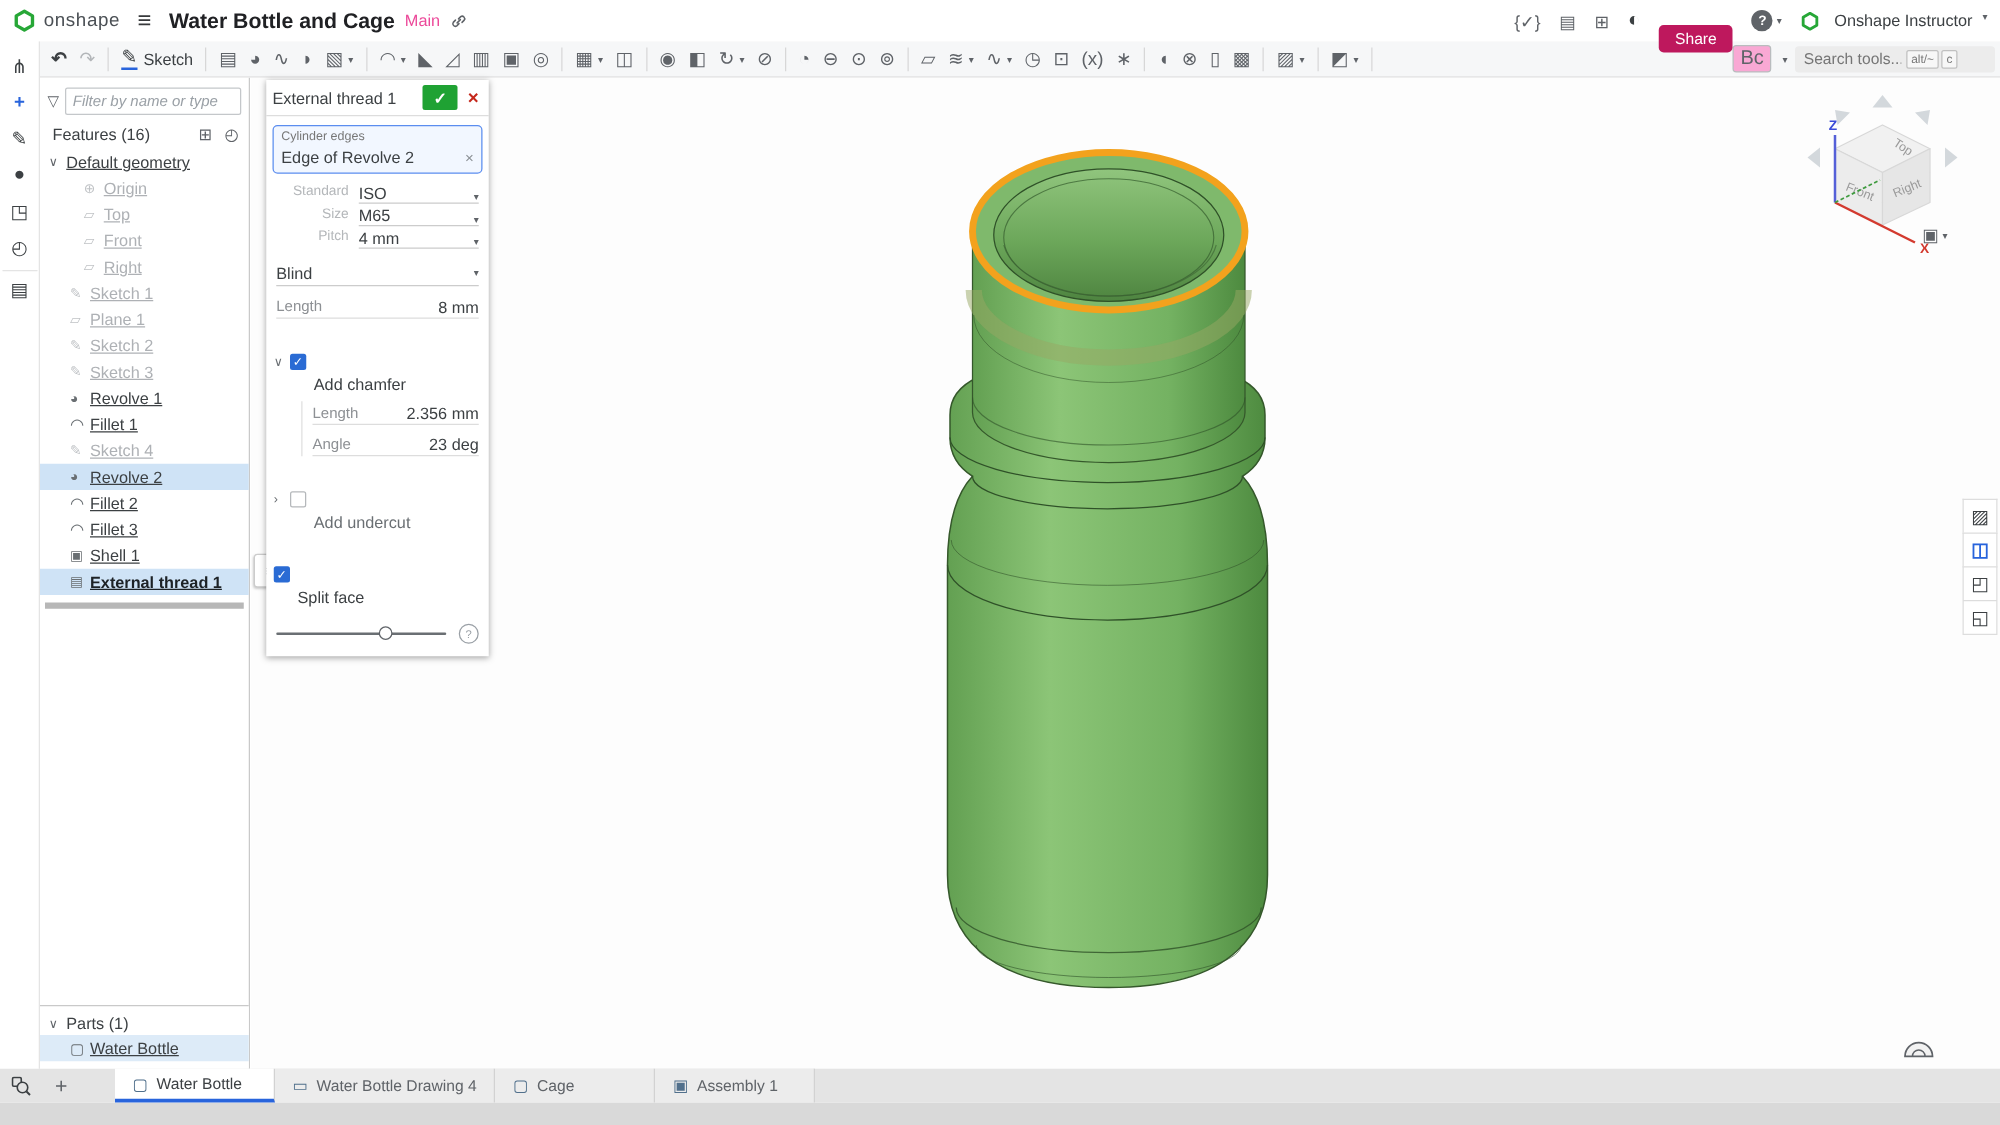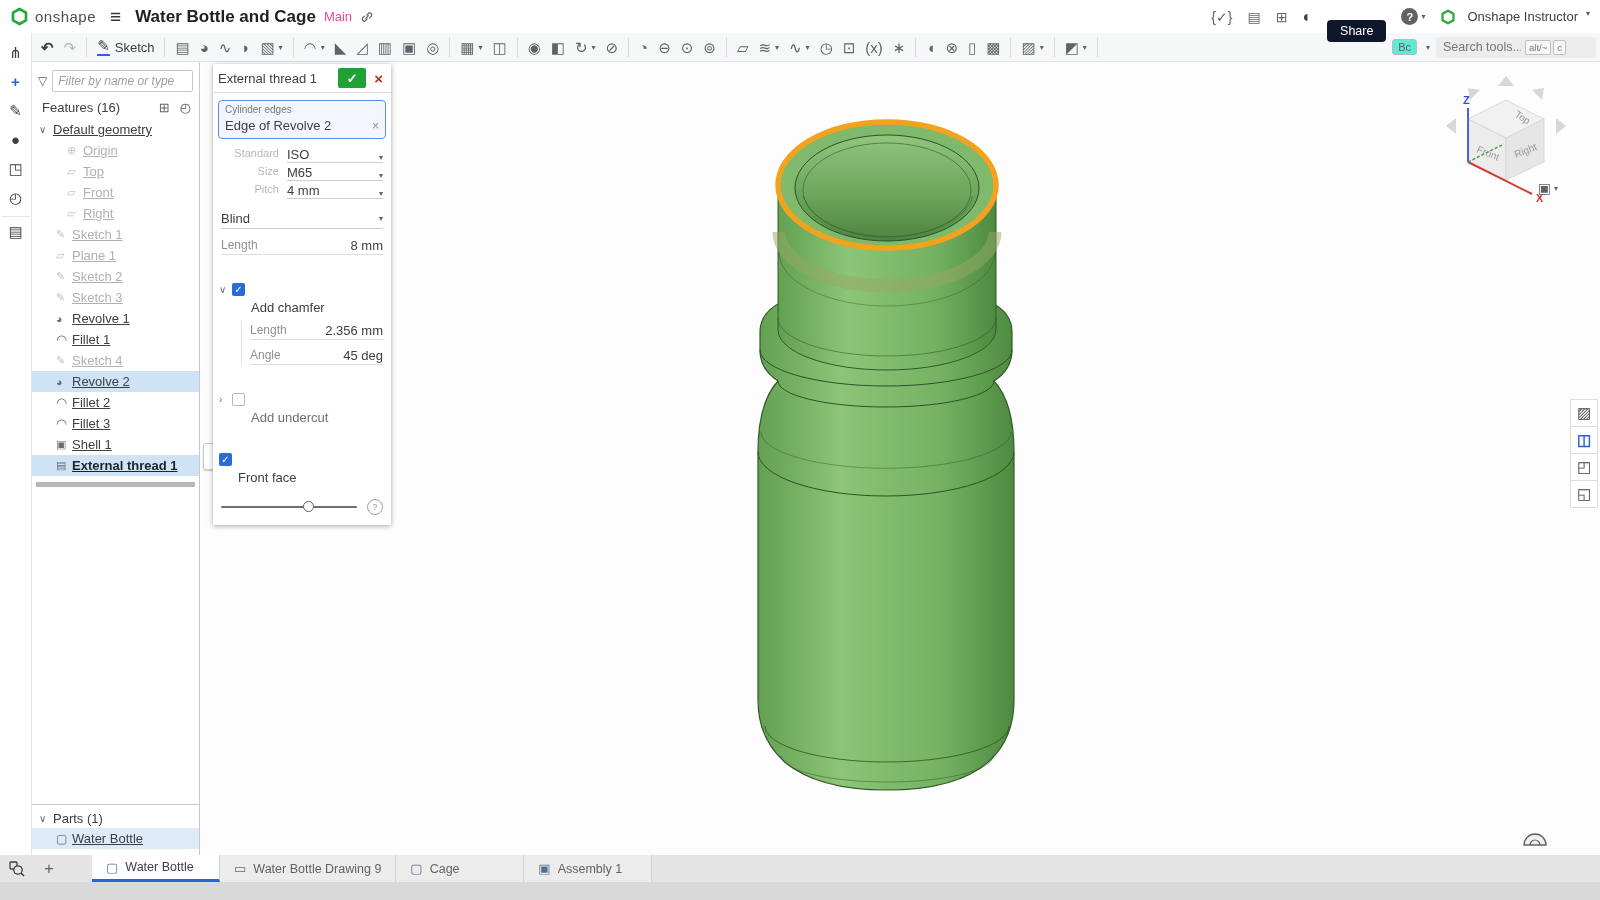--- a/index.html
+++ b/index.html
@@ -9,39 +9,39 @@
     display:flex;align-items:center;padding:0 10px;box-sizing:border-box;z-index:30;}
   .logo-svg{width:19px;height:19px;margin-right:6px;}
   #app-name{font-size:15px;color:#4a4f54;letter-spacing:.5px;margin-right:14px;}
   #hamburger{font-size:19px;color:#37393b;margin-right:14px;cursor:pointer;}
   #doc-title{font-size:17px;font-weight:bold;color:#202124;margin-right:8px;}
   #workspace{font-size:13px;color:#ec4899;margin-right:8px;}
   .link-svg{width:14px;height:14px;}
   #header-right{margin-left:auto;display:flex;align-items:center;gap:15px;}
   .hbtn{font-size:14px;color:#5f6368;display:flex;align-items:center;cursor:pointer;}
   .hbtn.dark .rglyph{color:#3c4043;font-size:16px;}
-  #share-btn{background:#0f172a;color:#fff;font-size:12.5px;padding:4px 13px;border-radius:4px;cursor:pointer;margin-top:28px;}
+  #share-btn{background:#be185d;color:#fff;font-size:12.5px;padding:4px 13px;border-radius:4px;cursor:pointer;margin-top:28px;}
   #help-btn{width:17px;height:17px;border-radius:50%;background:#5f6368;color:#fff;font-size:11px;
     display:flex;align-items:center;justify-content:center;font-weight:bold;}
   .caret{font-size:8px;color:#5f6368;margin-left:3px;}
   #user-chip{display:flex;align-items:flex-start;gap:5px;font-size:13px;color:#3c4043;cursor:pointer;}
   
   #toolbar{position:absolute;top:33px;left:32px;width:1568px;height:29px;background:#f6f7f8;
     border-bottom:1px solid #e2e2e2;display:flex;align-items:center;padding:0 4px;box-sizing:border-box;z-index:20;}
   #toolbar-items{display:flex;align-items:center;height:100%;}
   .tbtn{display:flex;align-items:center;padding:2px 4px;margin:0 1px;border-radius:3px;cursor:pointer;}
   .tglyph{font-size:15px;color:#5f6368;line-height:1;}
   .tbtn.muted .tglyph{color:#b3b6b9;}
   .tbtn[data-name="undo-button"] .tglyph{color:#3c4043;font-weight:bold;}
   .tbtn[data-name="sketch-button"] .tglyph{border-bottom:2px solid #2864dc;padding-bottom:1px;color:#3c4043;}
   .tlabel{font-size:13px;color:#3c4043;margin-left:5px;}
   .tbtn .caret{margin-left:4px;}
   .tdiv{width:1px;height:19px;background:#d7d7d7;margin:0 5px;}
   #toolbar-right{margin-left:auto;display:flex;align-items:center;gap:6px;}
-  #bc-chip{border:1px solid #b9bcbe;border-radius:3px;font-size:11px;color:#5f6368;padding:1px 5px;background:#5eead4;cursor:pointer;}
+  #bc-chip{border:1px solid #b9bcbe;border-radius:3px;font-size:16px;color:#5f6368;padding:1px 5px;background:#f9a8d4;cursor:pointer;}
   #search-tools{display:flex;align-items:center;background:#ececec;border-radius:3px;height:21px;padding:0 5px;width:150px;}
   #search-tools input{border:0;background:transparent;outline:none;font-size:12.5px;color:#5f6368;width:78px;
     font-family:"Liberation Sans",sans-serif;}
   .kbd{border:1px solid #c0c0c0;border-radius:2px;background:#f7f7f7;font-size:9.5px;color:#777;padding:0 3px;margin-left:2px;line-height:13px;}
   
   #left-rail{position:absolute;top:33px;left:0;width:32px;bottom:45px;background:#fff;border-right:1px solid #e4e4e4;
     display:flex;flex-direction:column;align-items:center;padding-top:5px;box-sizing:border-box;z-index:15;}
   .rbtn{width:28px;height:29px;display:flex;align-items:center;justify-content:center;cursor:pointer;}
   .rbtn .rglyph{font-size:15px;color:#3c4043;}
   .rbtn.blue .rglyph{color:#2864dc;font-weight:bold;}
@@ -704,31 +704,31 @@
     <span class="cb on" data-name="add-chamfer-checkbox"></span>
     <span class="chk-label">Add chamfer</span>
   </div>
   <div class="sub">
     <div class="num-row" style="margin:6px 0 0 0;" data-name="chamfer-length-field">
       <span class="num-label">Length</span>
       <span class="num-value">2.356 mm</span>
     </div>
     <div class="num-row" style="margin:6px 0 0 0;" data-name="chamfer-angle-field">
       <span class="num-label">Angle</span>
-      <span class="num-value">45 deg</span>
+      <span class="num-value">23 deg</span>
     </div>
   </div>
   <div class="chk-row" data-name="add-undercut-row">
     <span class="twist2" data-name="chevron-right-icon">›</span>
     <span class="cb off" data-name="add-undercut-checkbox"></span>
     <span class="chk-label" style="color:#6a6f73;">Add undercut</span>
   </div>
   <div class="chk-row" data-name="split-face-row">
     <span class="cb on" data-name="split-face-checkbox"></span>
-    <span class="chk-label">Front face</span>
+    <span class="chk-label">Split face</span>
   </div>
   <div id="slider-row" data-name="opacity-slider-row">
     <div id="slider-track" data-name="opacity-slider">
       <div id="slider-knob" data-name="slider-knob"></div>
     </div>
     <div id="dialog-help" data-name="dialog-help-icon">?</div>
   </div>
 </div>
 
 <div id="tabbar" data-name="document-tab-bar">
@@ -742,21 +742,21 @@
   <div id="add-tab" data-name="add-tab-button">+</div>
   <div id="tabs">
 
       <div class="tab active" data-name="tab-water-bottle">
         <span class="tabicon" data-name="tab-water-bottle-icon">▢</span>
         <span class="tablabel">Water Bottle</span>
       </div>
 
       <div class="tab" data-name="tab-water-bottle-drawing-1">
         <span class="tabicon" data-name="tab-water-bottle-drawing-1-icon">▭</span>
-        <span class="tablabel">Water Bottle Drawing 9</span>
+        <span class="tablabel">Water Bottle Drawing 4</span>
       </div>
 
       <div class="tab" data-name="tab-cage">
         <span class="tabicon" data-name="tab-cage-icon">▢</span>
         <span class="tablabel">Cage</span>
       </div>
 
       <div class="tab" data-name="tab-assembly-1">
         <span class="tabicon" data-name="tab-assembly-1-icon">▣</span>
         <span class="tablabel">Assembly 1</span>

